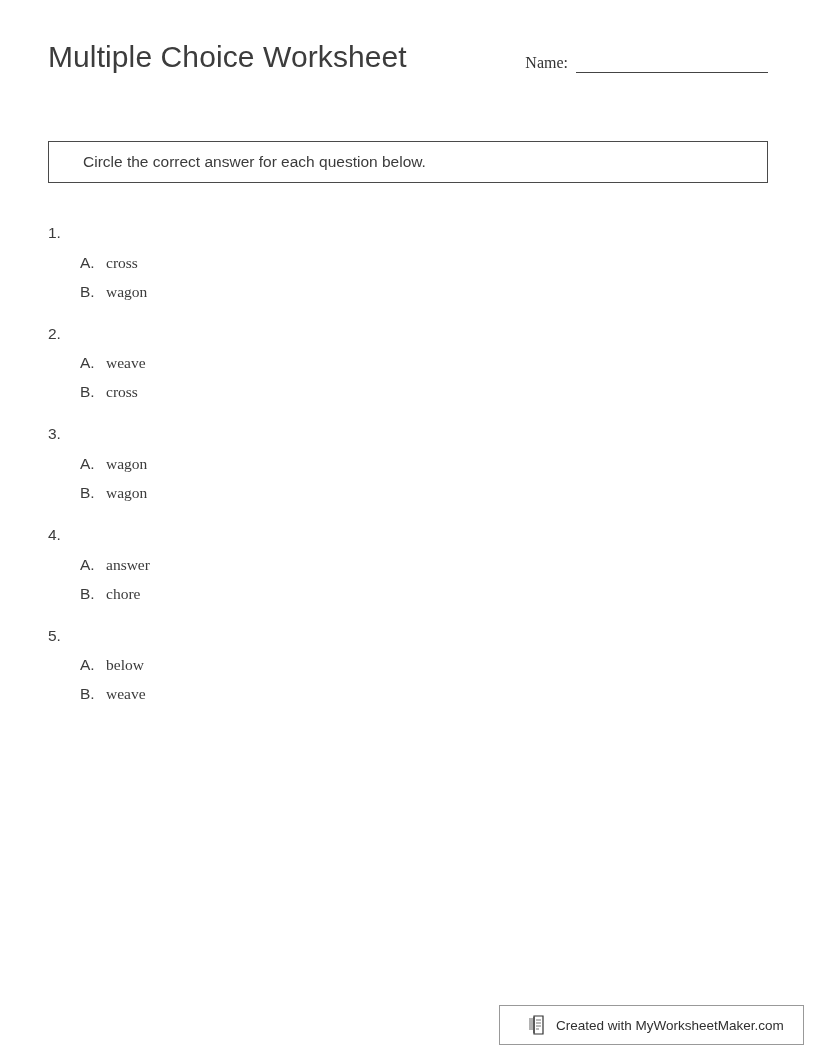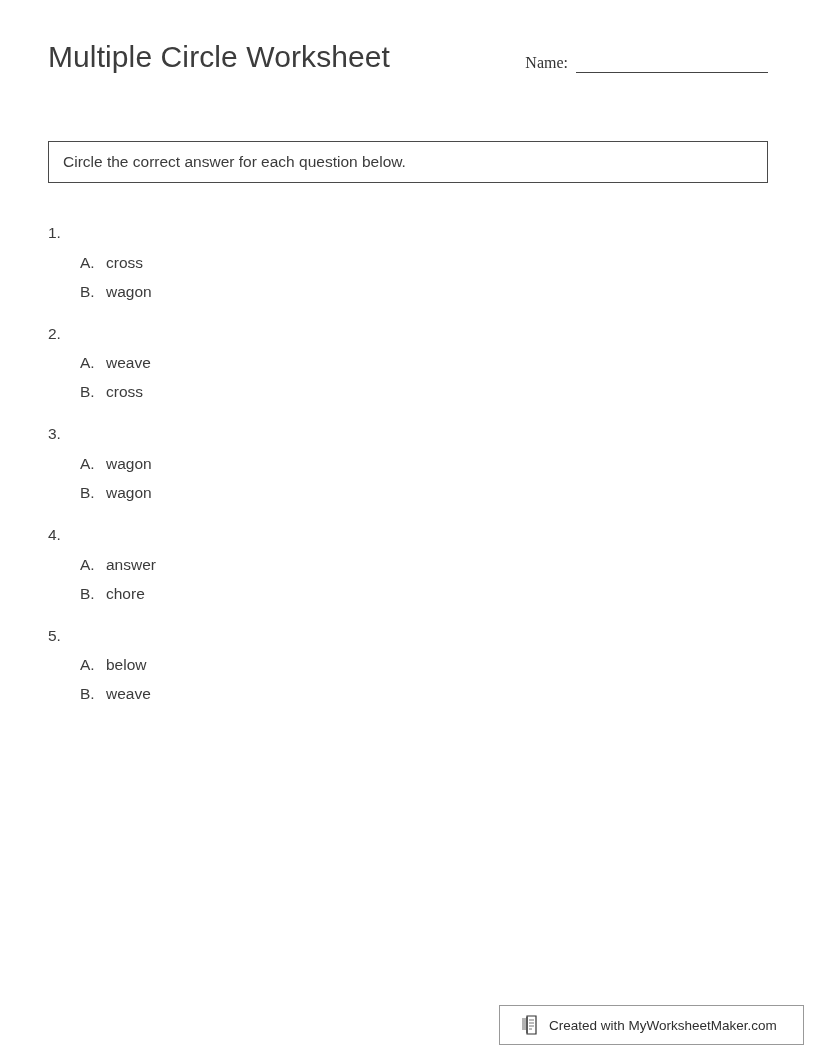--- a/index.html
+++ b/index.html
@@ -66,20 +66,21 @@
   .instruction-box {
     position: absolute;
     left: 48px;
     top: 141px;
     width: 720px;
     height: 42px;
     box-sizing: border-box;
     border: 1px solid #4a4a4a;
     display: flex;
     align-items: center;
+    padding-left: 20px;
   }
   .instruction-text {
     padding-left: 14px;
     font-size: 15.5px;
     color: #3b3b3b;
   }
 
   
   .questions {
     position: absolute;
@@ -110,56 +111,57 @@
     margin-bottom: 11px;
     font-size: 15.5px;
     color: #3b3b3b;
   }
   .choice-letter {
     width: 26px;
     flex: 0 0 26px;
   }
   .choice-text {
     flex: 1 1 auto;
+    font-family: Liberation Serif, serif;
   }
 
   
   .footer-badge {
     position: absolute;
     left: 499px;
     top: 1005px;
     width: 305px;
     height: 40px;
     box-sizing: border-box;
     border: 1px solid #999999;
     background: #ffffff;
     display: flex;
     align-items: center;
-    padding-left: 21px;
+    padding-left: 28px;
   }
   .badge-icon {
     width: 20px;
     height: 22px;
     flex: 0 0 20px;
     margin-right: 8px;
     position: relative;
   }
   .badge-text {
     font-size: 13.5px;
     color: #2f2f2f;
     white-space: nowrap;
   }
 </style>
 </head>
 <body>
 
 <div class="page">
 
   <div class="header">
-    <div class="title">Multiple Circle Worksheet</div>
+    <div class="title">Multiple Choice Worksheet</div>
     <div class="name-block">
       <span class="name-label">Name:</span>
       <span class="name-line"></span>
     </div>
   </div>
 
   <div class="instruction-box">
     <span class="instruction-text">Circle the correct answer for each question below.</span>
   </div>
 

